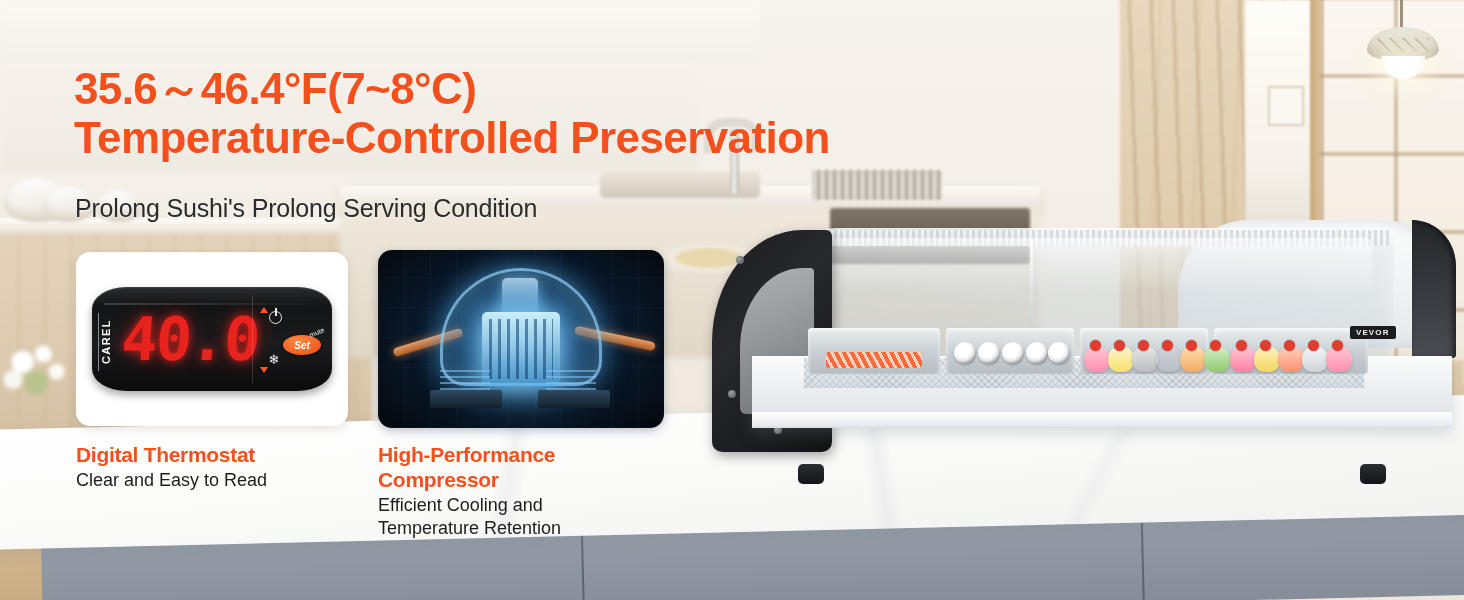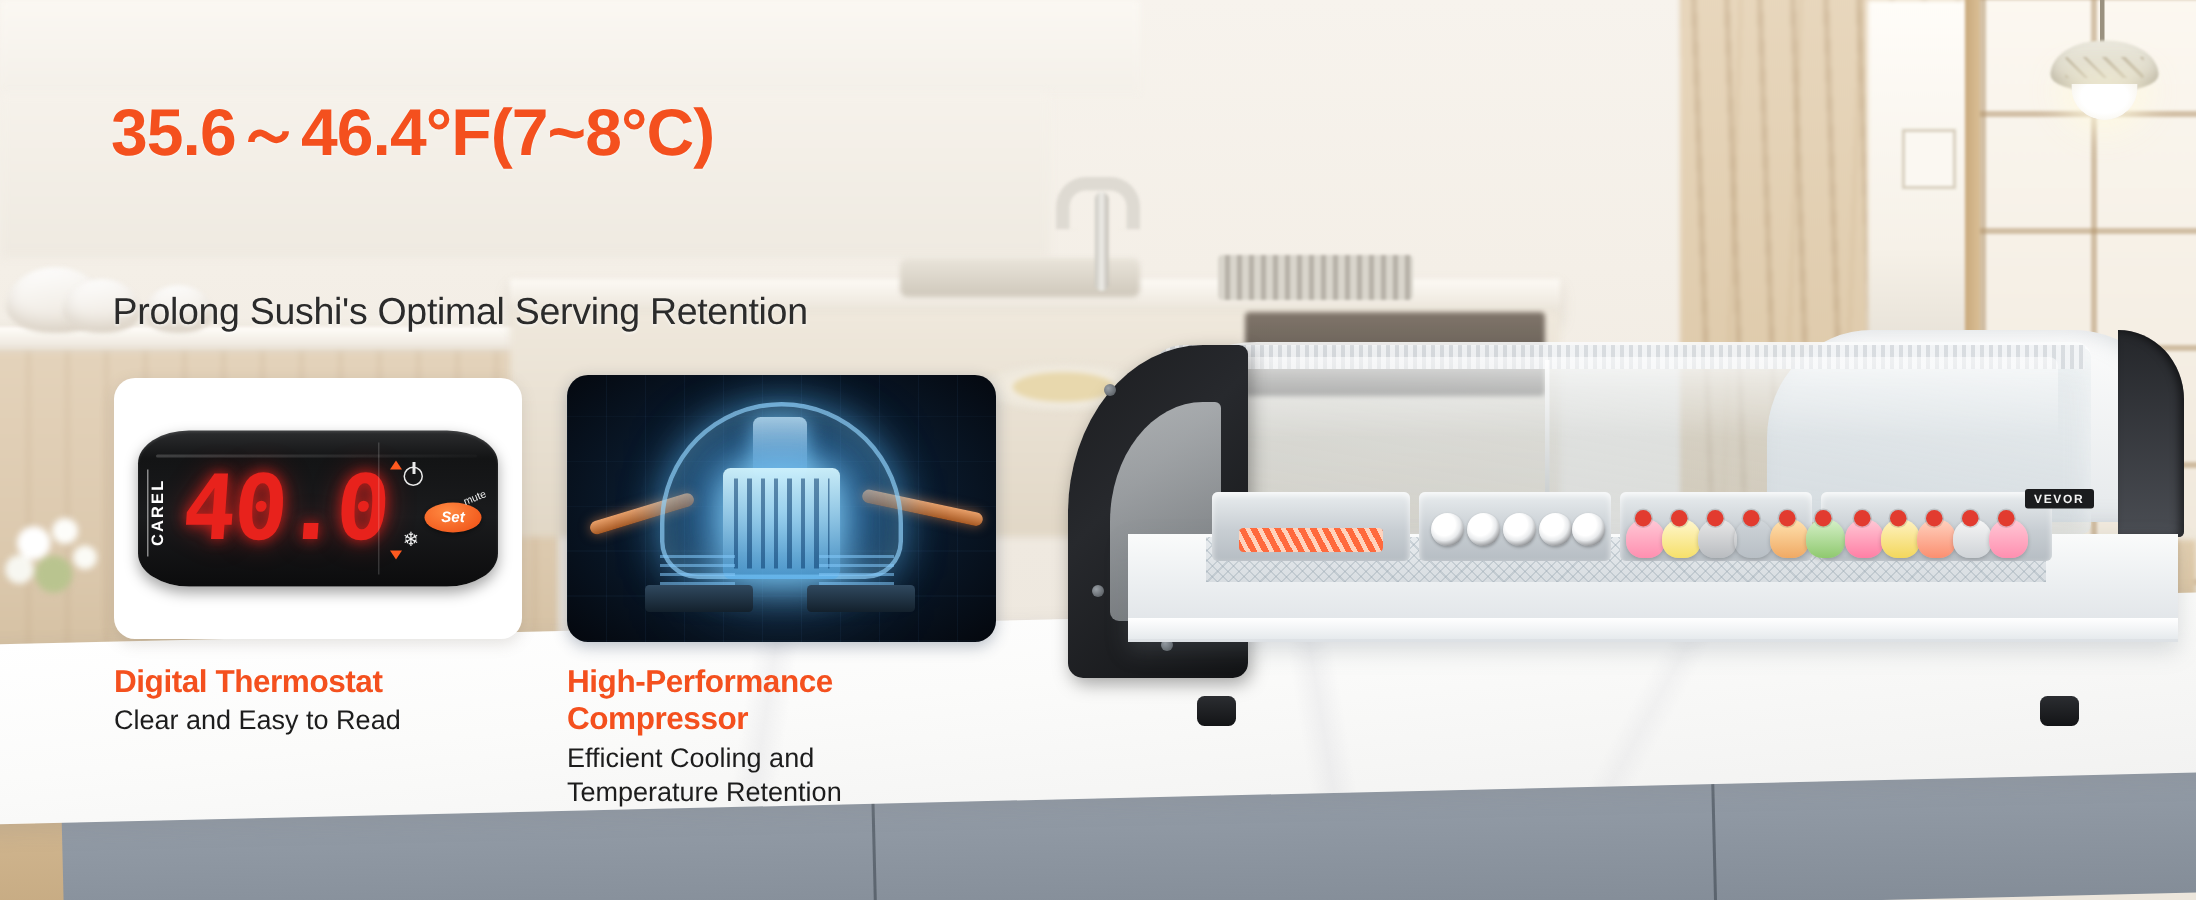--- a/index.html
+++ b/index.html
@@ -471,22 +471,23 @@
       </div>
     </div>
 
     <div class="vevor-badge">VEVOR</div>
     <div class="leg l1"></div>
     <div class="leg l2"></div>
   </div>
 
   <div class="headline">
     <div class="h-line l1">35.6～46.4°F(7~8°C)</div>
-  </div>
-  <div class="subhead">Prolong Sushi's Optimal Serving Retention</div>
+    <div class="h-line l2">Temperature-Controlled Preservation</div>
+  </div>
+  <div class="subhead">Prolong Sushi's Prolong Serving Condition</div>
 
   <div class="card-thermo">
     <div class="thermo">
       <div class="thermo-seam"></div>
       <div class="carel-logo">CAREL</div>
       <div class="lcd">40.0</div>
       <div class="ctrl-panel">
         <div class="arrow-up"></div>
         <div class="ico-power"></div>
         <div class="btn-set">Set</div>

